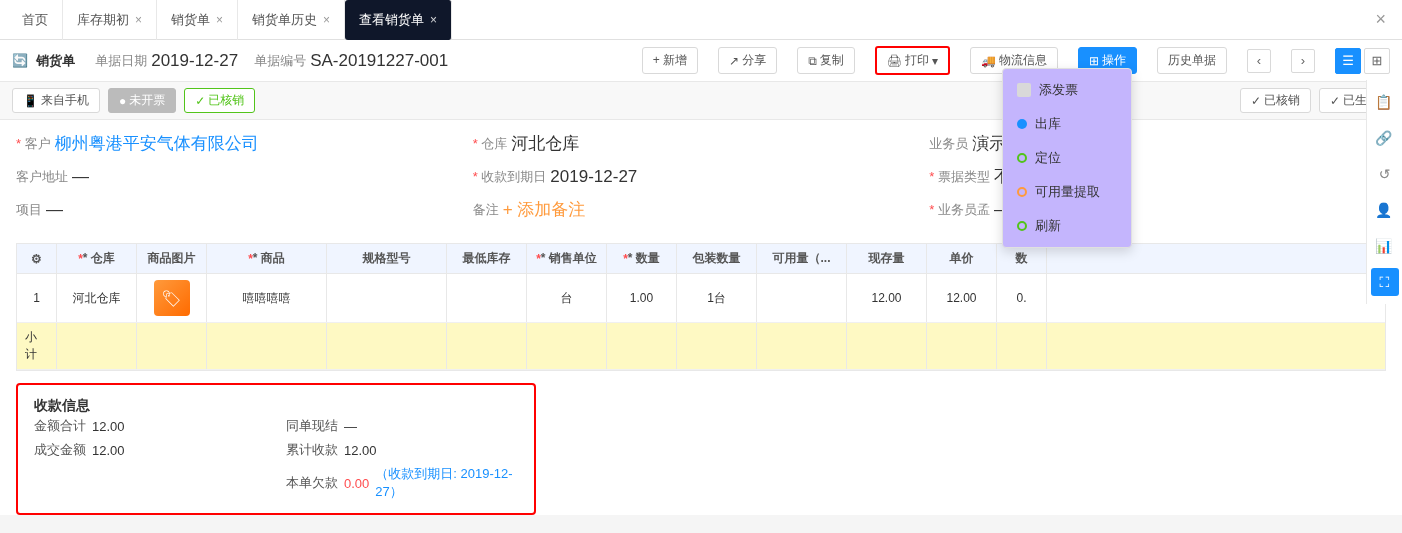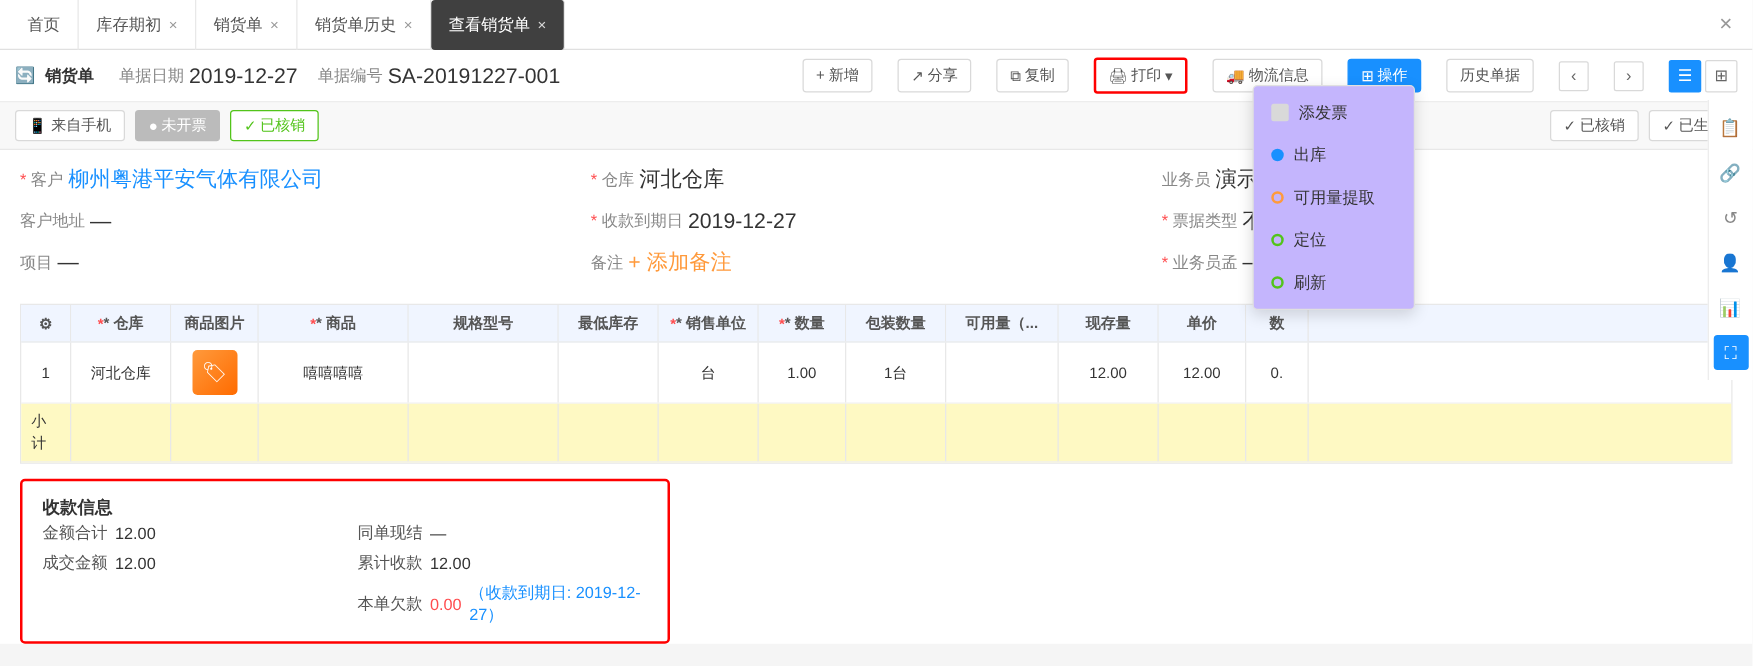--- a/index.html
+++ b/index.html
@@ -2,21 +2,21 @@
 <html><head>
   <meta charset="utf-8">
   <style>
     * { box-sizing: border-box; margin: 0; padding: 0; }
     body { font-family: "Microsoft YaHei", "PingFang SC", sans-serif; font-size: 13px; background: #f5f5f5; color: #333; overflow: hidden; }
 
     
     .tab-bar { display: flex; align-items: center; background: #fff; border-bottom: 1px solid #e0e0e0; padding: 0 8px; height: 40px; position: relative; }
     .tab-item { display: flex; align-items: center; padding: 0 14px; height: 40px; cursor: pointer; font-size: 13px; color: #555; border-right: 1px solid #e8e8e8; gap: 6px; }
     .tab-item .close-btn { color: #999; font-size: 12px; cursor: pointer; }
-    .tab-item.highlight { background: #404040; color: #fff; border-radius: 3px; padding: 0 14px; }
+    .tab-item.highlight { background: #0f172a; color: #fff; border-radius: 3px; padding: 0 14px; }
     .tab-item.highlight .close-btn { color: rgba(255,255,255,0.8); }
     .tab-bar-close { margin-left: auto; font-size: 18px; color: #999; cursor: pointer; padding: 0 8px; }
 
     
     .main-area { background: #fff; margin: 0; }
 
     
     .toolbar { display: flex; align-items: center; padding: 6px 12px; border-bottom: 1px solid #e8e8e8; gap: 4px; background: #fff; }
     .doc-icon { color: #1890ff; margin-right: 4px; }
     .doc-label { font-weight: bold; color: #333; font-size: 13px; margin-right: 16px; }
@@ -178,26 +178,26 @@
   <div class="dropdown-menu">
     <div class="dropdown-item">
       <div class="dropdown-icon" style="background:#d9d9d9; width:14px; height:14px; border-radius:2px;"></div>
       <span>添发票</span>
     </div>
     <div class="dropdown-item">
       <div class="dropdown-dot dot-blue"></div>
       <span>出库</span>
     </div>
     <div class="dropdown-item">
+      <div class="dropdown-dot dot-green"></div>
+      <span>定位</span>
+    </div>
+    <div class="dropdown-item">
       <div class="dropdown-dot dot-orange"></div>
       <span>可用量提取</span>
-    </div>
-    <div class="dropdown-item">
-      <div class="dropdown-dot dot-green"></div>
-      <span>定位</span>
     </div>
     <div class="dropdown-item">
       <div class="dropdown-dot dot-green"></div>
       <span>刷新</span>
     </div>
   </div>
 
   <div class="toolbar2">
     <button class="toolbar2-btn">
       <span>📱</span>

